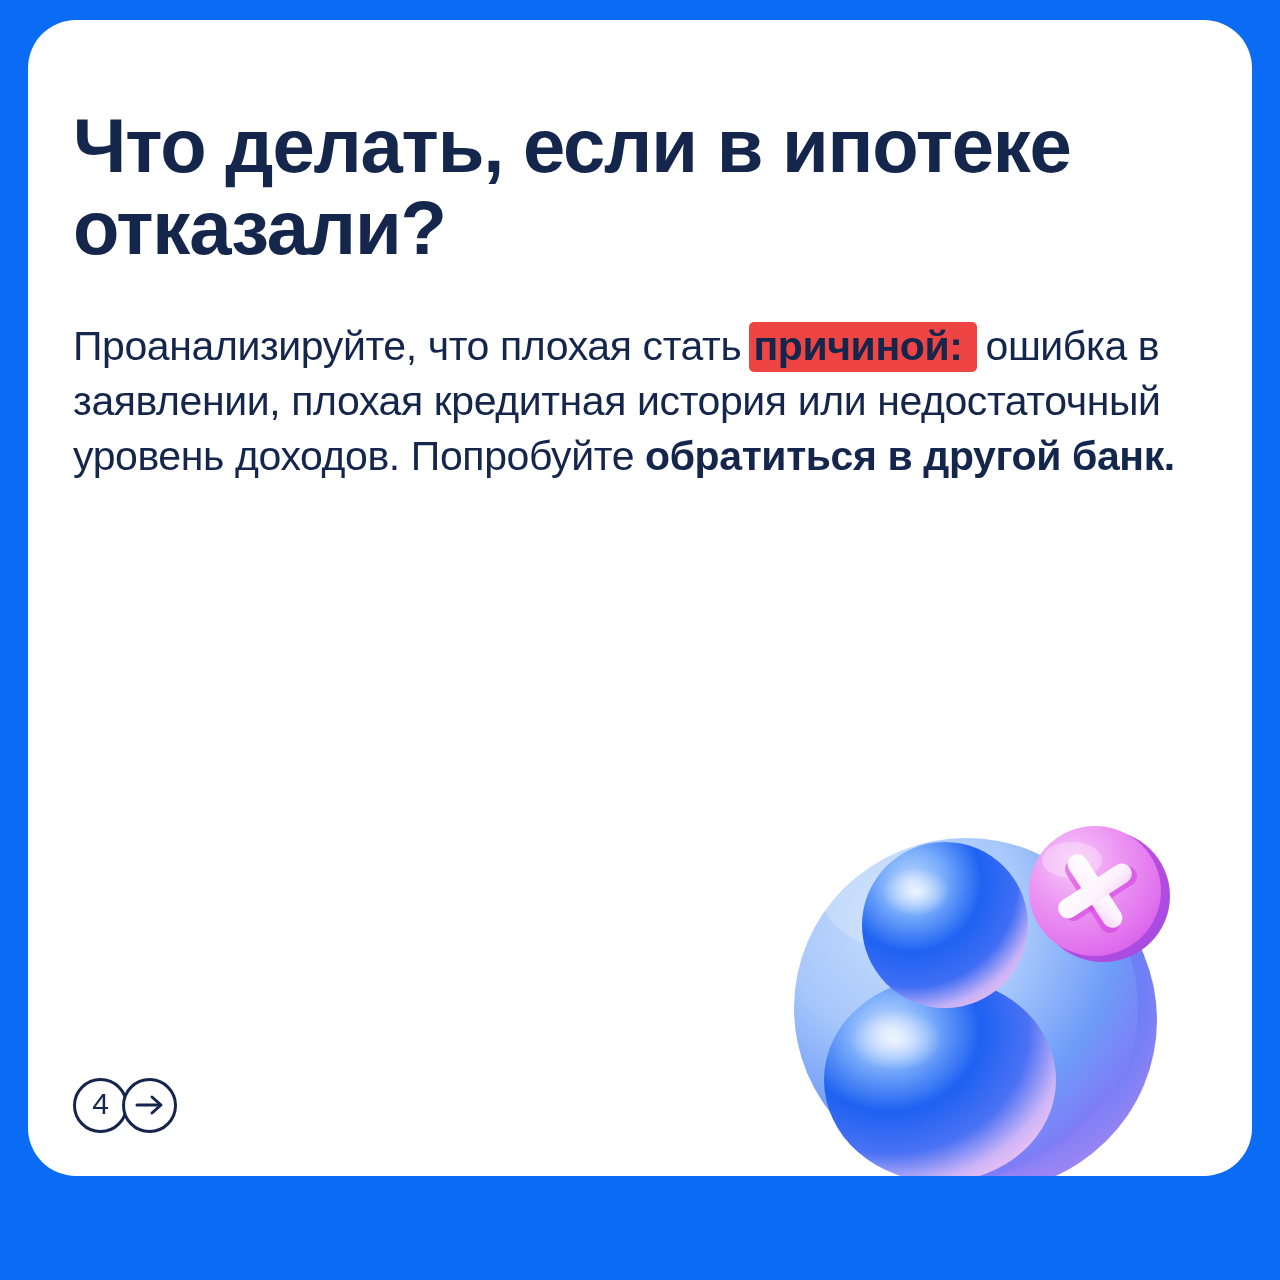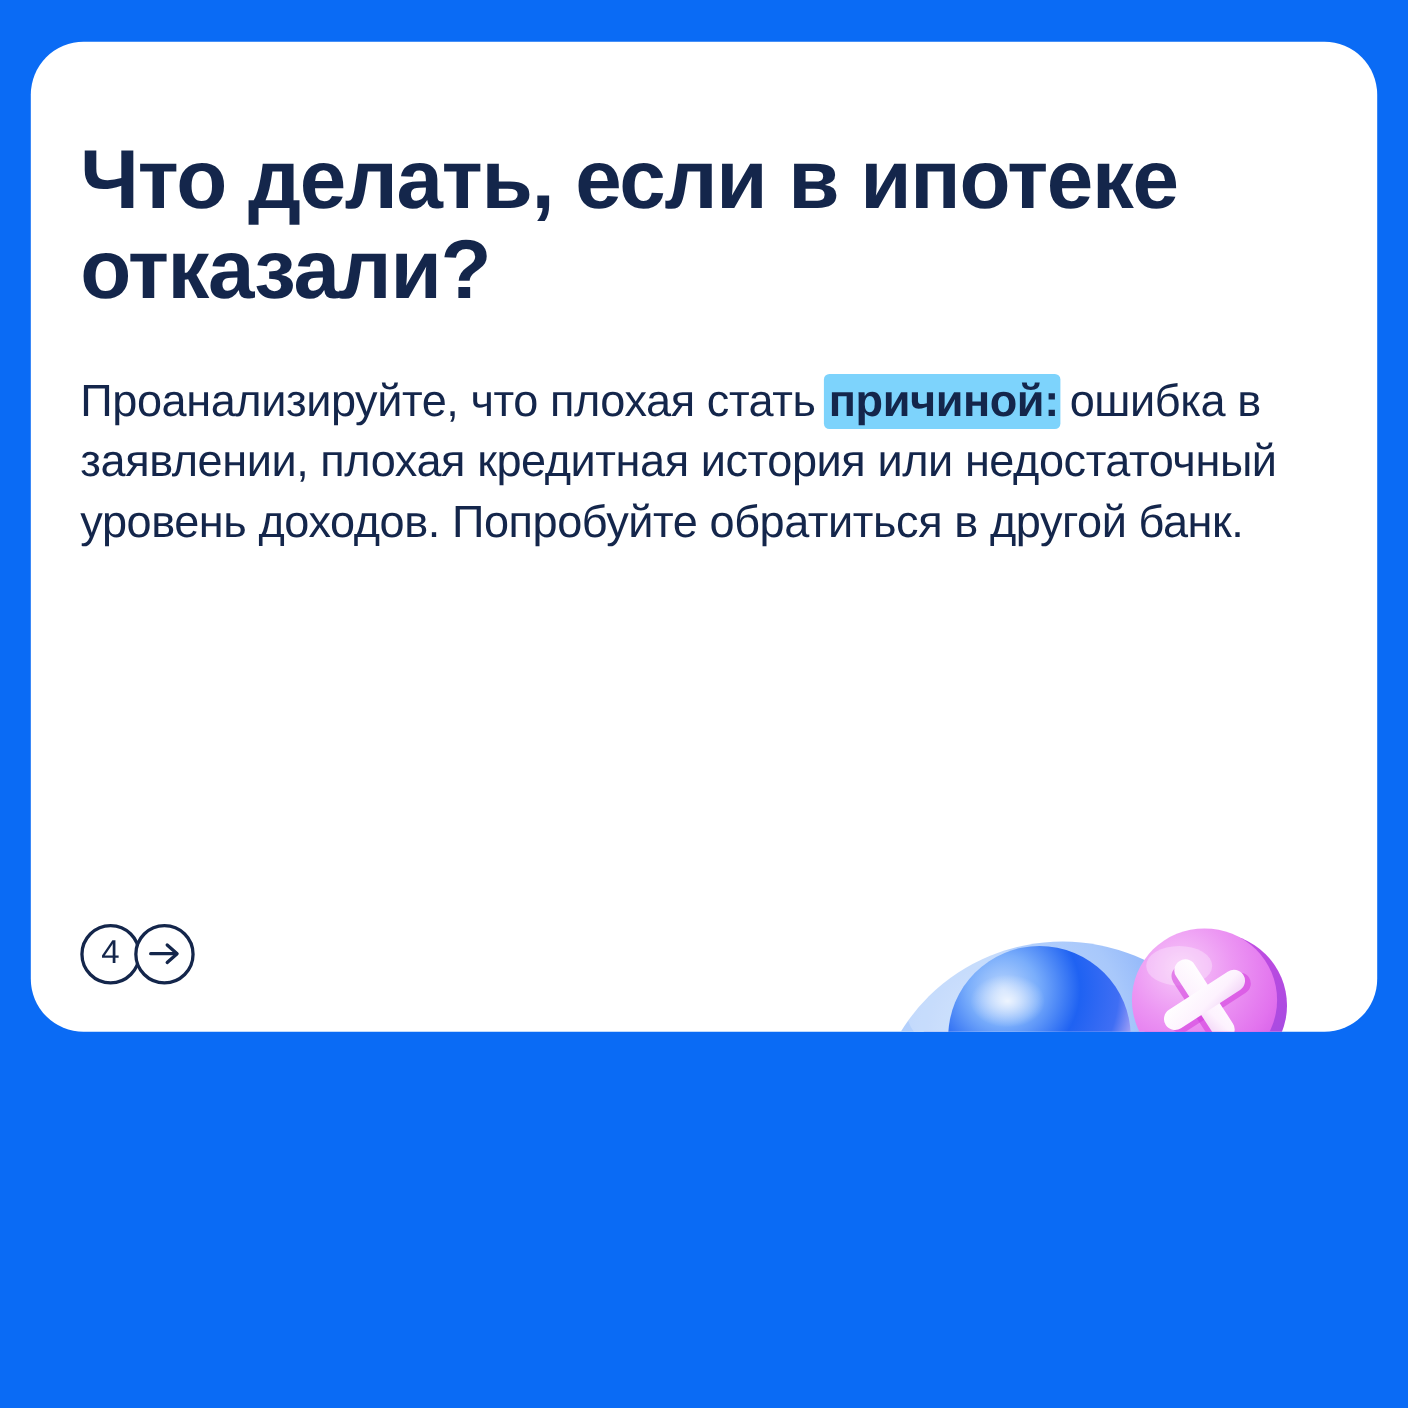--- a/index.html
+++ b/index.html
@@ -21,23 +21,23 @@
     width: 1280px;
     height: 1280px;
     background: #0A6BF5;
     box-sizing: border-box;
   }
 
   
   #card {
     position: absolute;
     left: 28px;
-    top: 38px;
+    top: 20px;
     width: 1224px;
-    height: 900px;
+    height: 1156px;
     background: #FFFFFF;
     border-radius: 48px;
     box-sizing: border-box;
     overflow: hidden;
   }
 
   
   #title {
     position: absolute;
     left: 45px;
@@ -57,30 +57,30 @@
     left: 45px;
     top: 258px;
     width: 1130px;
     font-size: 41px;
     line-height: 55px;
     font-weight: 400;
     letter-spacing: -0.4px;
     color: #14264B;
   }
   #body-text .hl {
-    background: #7dd3fc;
+    background: #ef4444;
     border-radius: 5px;
     font-weight: 700;
-    padding: 1px 2px 3px 4px;
+    padding: 1px 15px 3px 4px;
     margin: 0 -3px;
     box-decoration-break: clone;
     -webkit-box-decoration-break: clone;
   }
   #body-text .strong {
-    font-weight: 400;
+    font-weight: 700;
   }
 
   
   #illustration {
     position: absolute;
     left: 742px;
     top: 788px;
     width: 412px;
     height: 396px;
   }

